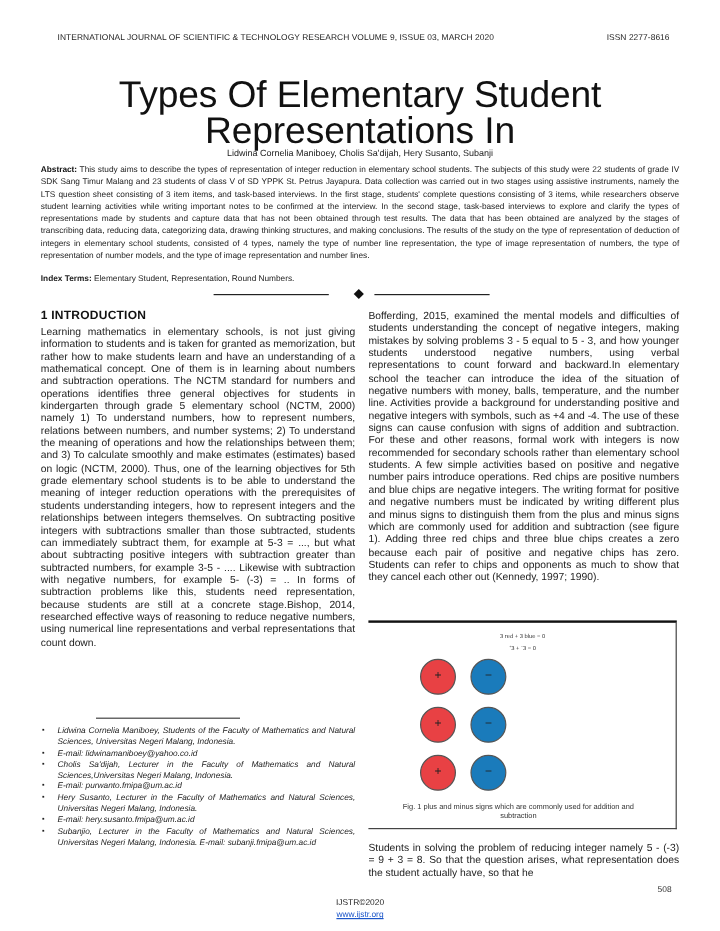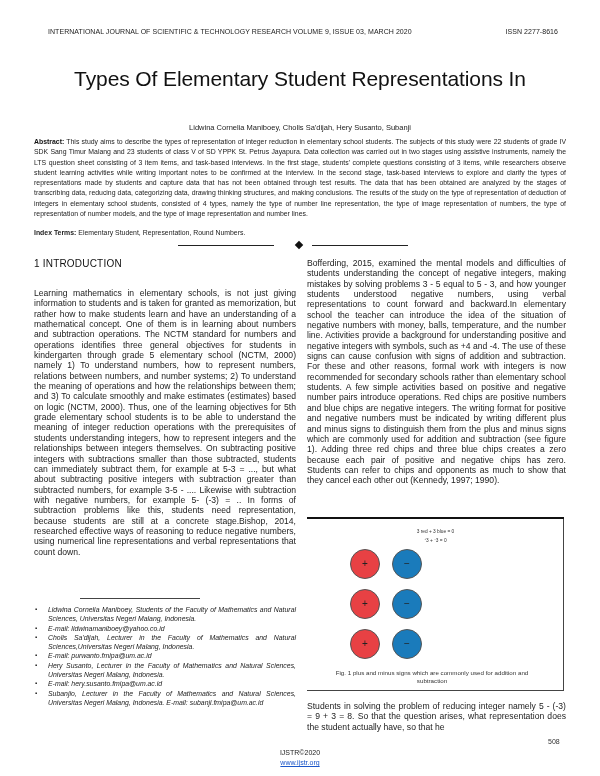--- a/index.html
+++ b/index.html
@@ -3,37 +3,37 @@
 <meta charset="utf-8">
 <style>
   * { box-sizing: border-box; margin: 0; padding: 0; }
   html, body { width: 600px; height: 776px; background: #ffffff; overflow: hidden; }
   body { position: relative; font-family: "Liberation Sans", sans-serif; color: #1a1a1a; }
 
   .journal-header { position: absolute; top: 28px; left: 48px; width: 510px; font-size: 7px; letter-spacing: 0.05px; color: #222; }
   .journal-header .left { position: absolute; left: 0; top: 0; white-space: nowrap; }
   .journal-header .right { position: absolute; right: 0; top: 0; white-space: nowrap; }
 
-  .title { position: absolute; top: 64px; left: 0; width: 600px; text-align: center; font-size: 21px; line-height: 30px; color: #111; font-weight: normal; letter-spacing: -0.1px; }
+  .title { position: absolute; top: 64px; left: 0; width: 600px; text-align: center; font-size: 31px; line-height: 30px; color: #111; font-weight: normal; letter-spacing: -0.1px; }
 
   .authors { position: absolute; top: 123px; left: 0; width: 600px; text-align: center; font-size: 7.5px; color: #222; }
 
   .abstract { position: absolute; top: 137px; left: 34px; width: 532px; font-size: 6.9px; line-height: 10.3px; text-align: justify; color: #222; }
   .abstract b { color: #111; }
   .index-terms { position: absolute; top: 229px; left: 34px; width: 532px; font-size: 6.9px; color: #222; }
 
   .separator { position: absolute; top: 241px; left: 0; width: 600px; height: 10px; }
   .separator .line { position: absolute; top: 4px; height: 1px; background: #222; }
   .separator .diamond { position: absolute; left: 296px; top: 1px; width: 6px; height: 6px; background: #111; transform: rotate(45deg); }
 
   .col { position: absolute; font-size: 8.6px; line-height: 10.35px; text-align: justify; color: #222; }
   .col-left { left: 34px; top: 258px; width: 262px; }
   .col-right { left: 307px; top: 258px; width: 259px; }
 
-  .section-heading { font-weight: normal; font-size: 10px; line-height: 12px; color: #111; margin-bottom: 18px; letter-spacing: 0.2px; }
+  .section-heading { font-weight: bold; font-size: 10px; line-height: 12px; color: #111; margin-bottom: 1px; letter-spacing: 0.2px; }
 
   .footnote-rule { position: absolute; top: 598px; left: 80px; width: 120px; height: 1px; background: #444; }
   .footnotes { position: absolute; top: 605px; left: 34px; width: 262px; font-size: 6.9px; line-height: 9.3px; color: #222; font-style: italic; list-style: none; }
   .footnotes li { position: relative; padding-left: 14px; text-align: justify; }
   .footnotes li::before { content: "\25AA"; position: absolute; left: 1px; top: 0; font-style: normal; font-size: 6px; }
 
   .right-rule { position: absolute; top: 517px; left: 307px; width: 257px; height: 2px; background: #111; }
 
   .figure-box { position: absolute; top: 519px; left: 307px; width: 257px; height: 172px; border-right: 1px solid #444; border-bottom: 1px solid #444; }
   .fig-eq { position: absolute; left: 0; width: 257px; text-align: center; font-size: 4.8px; color: #333; }

